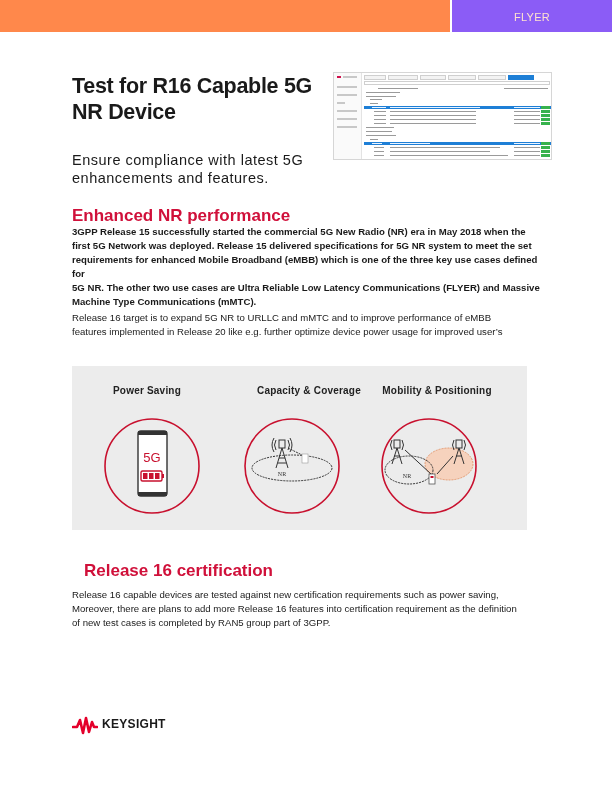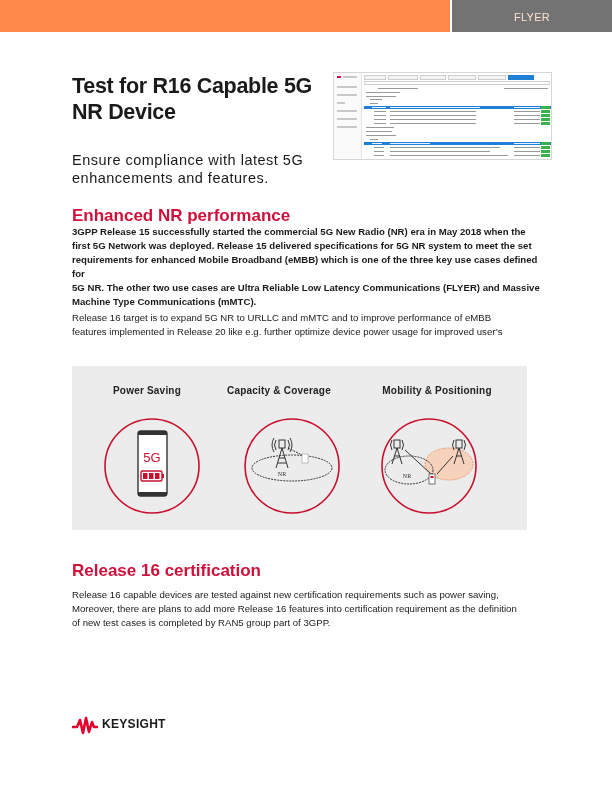--- a/index.html
+++ b/index.html
@@ -2,21 +2,21 @@
 <html><head>
 <meta charset="utf-8">
 <style>
   * { margin:0; padding:0; box-sizing:border-box; }
   html, body { width:612px; height:792px; background:#ffffff; overflow:hidden; }
   body { position:relative; font-family:"Liberation Sans", sans-serif; color:#1a1a1a; }
 
   .topbar { position:absolute; left:0; top:0; width:612px; height:32px; }
   .topbar .left { position:absolute; left:0; top:0; width:450px; height:32px; background:#ff884b; }
   .topbar .divider { position:absolute; left:450px; top:0; width:2px; height:32px; background:#ffffff; }
-  .topbar .right { position:absolute; left:452px; top:0; width:160px; height:32px; background:#737373; }
+  .topbar .right { position:absolute; left:452px; top:0; width:160px; height:32px; background:#8b5cf6; }
   .topbar .flyer { position:absolute; left:0; right:0; top:11px; text-align:center; font-size:11px; color:#ffe2cf; letter-spacing:0.3px; }
 
   .title { position:absolute; left:72px; top:73px; width:260px; font-size:21.5px; line-height:26px; font-weight:bold; color:#1a1a1a; letter-spacing:-0.3px; }
   .subtitle { position:absolute; left:72px; top:151px; width:270px; font-size:14.5px; line-height:18px; color:#1a1a1a; letter-spacing:0.5px; }
 
   
   .shot { position:absolute; left:333px; top:72px; width:219px; height:88px; border:1px solid #d6d6d6; background:#fff; overflow:hidden; }
   .shot .side { position:absolute; left:0; top:0; width:28px; height:88px; background:#fafafa; border-right:1px solid #e3e3e3; }
   .shot .side .si { position:absolute; left:3px; width:20px; height:2px; background:#c8c8c8; }
   .shot .side .si.red { background:#d0104c; width:4px; }
@@ -174,21 +174,21 @@
   <div>5G NR. The other two use cases are Ultra Reliable Low Latency Communications (FLYER) and Massive</div>
   <div>Machine Type Communications (mMTC).</div>
 </div>
 <div class="para" style="top:311px;">
   <div>Release 16 target is to expand 5G NR to URLLC and mMTC and to improve performance of eMBB</div>
   <div>features implemented in Release 20 like e.g. further optimize device power usage for improved user’s</div>
 </div>
 
 <div class="figure">
   <div class="cap" style="left:0px;">Power Saving</div>
-  <div class="cap" style="left:132px;text-align:center;">Capacity &amp; Coverage</div>
+  <div class="cap" style="left:162px;text-align:center;">Capacity &amp; Coverage</div>
   <div class="cap" style="left:290px;">Mobility &amp; Positioning</div>
 
   <svg style="left:30px;top:52px;" width="100" height="96" viewBox="0 0 100 96">
     <circle cx="50" cy="48" r="47" fill="none" stroke="#c8102e" stroke-width="1.6"></circle>
     <rect x="36" y="13" width="29" height="65" rx="3" fill="#ffffff" stroke="#333" stroke-width="1.4"></rect>
     <rect x="36" y="13" width="29" height="4" fill="#333"></rect>
     <rect x="36" y="74" width="29" height="4" fill="#333"></rect>
     <text x="50" y="44" text-anchor="middle" font-family="Liberation Sans, sans-serif" font-size="13" fill="#c8102e">5G</text>
     <rect x="39" y="53" width="21" height="10" rx="1.5" fill="#ffffff" stroke="#c8102e" stroke-width="1.4"></rect>
     <rect x="60" y="56" width="2" height="4" fill="#c8102e"></rect>
@@ -235,21 +235,21 @@
         <path d="M85 22 Q88 27 85 32"></path>
       <path d="M26 32 L52 56"></path>
       <path d="M58 56 L74 38"></path>
     </g>
     <rect x="50" y="56" width="6" height="10" fill="#ffffff" stroke="#555" stroke-width="0.8"></rect>
     <rect x="51.5" y="58" width="3" height="2" fill="#c8102e"></rect>
     <text x="28" y="60" text-anchor="middle" font-family="Liberation Serif, serif" font-size="6" fill="#333">NR</text>
   </svg>
 </div>
 
-<div class="h2" style="top:561px;">Release 16 certification</div>
+<div class="h2" style="top:561px;margin-left:12px;">Release 16 certification</div>
 <div class="para" style="top:588px;">
   <div>Release 16 capable devices are tested against new certification requirements such as power saving,</div>
   <div>Moreover, there are plans to add more Release 16 features into certification requirement as the definition</div>
   <div>of new test cases is completed by RAN5 group part of 3GPP.</div>
 </div>
 
 <div class="logo">
   <svg class="wave" width="26" height="20" viewBox="0 0 26 20">
     <path d="M1 11 L5 11 L8 4 L11 17 L14 2 L17 16 L20 6 L22 11 L25 11" fill="none" stroke="#e4002b" stroke-width="2.6" stroke-linejoin="round" stroke-linecap="round"></path>
   </svg>

